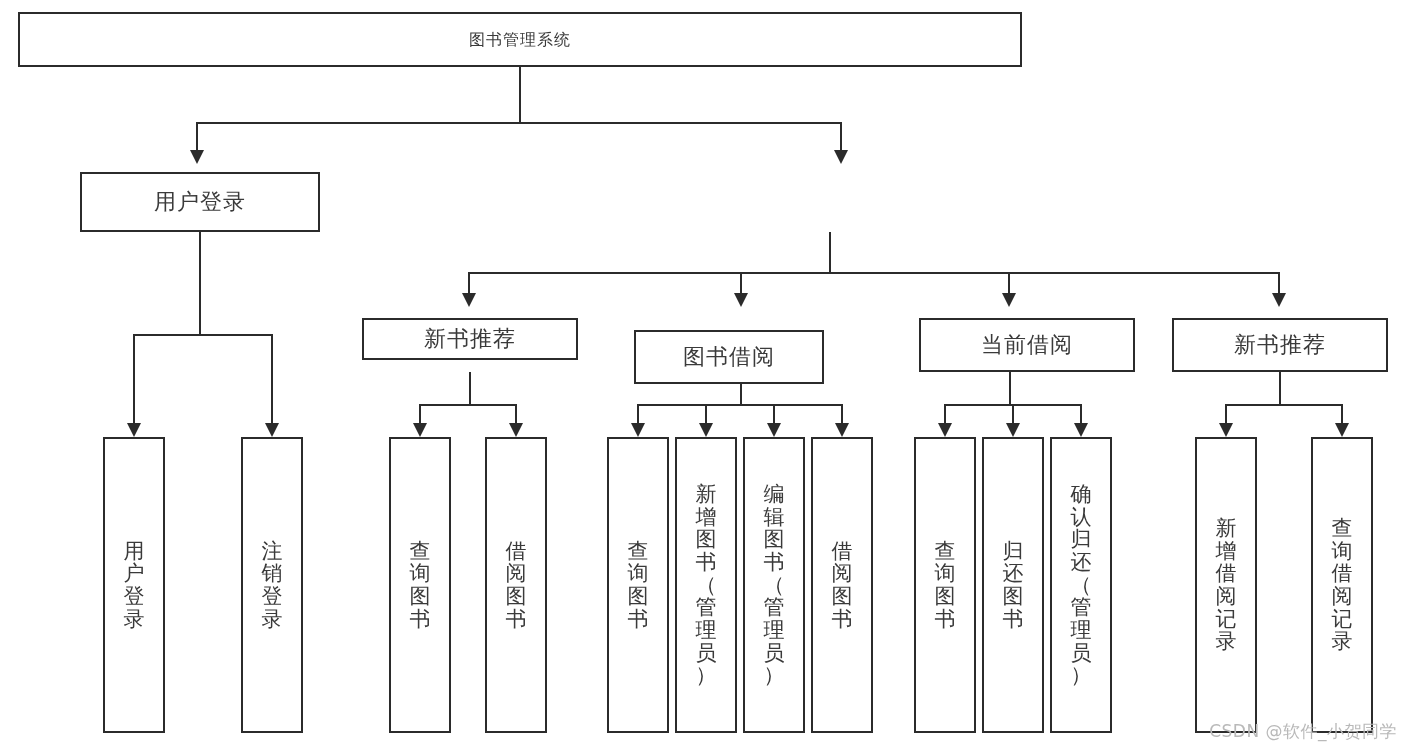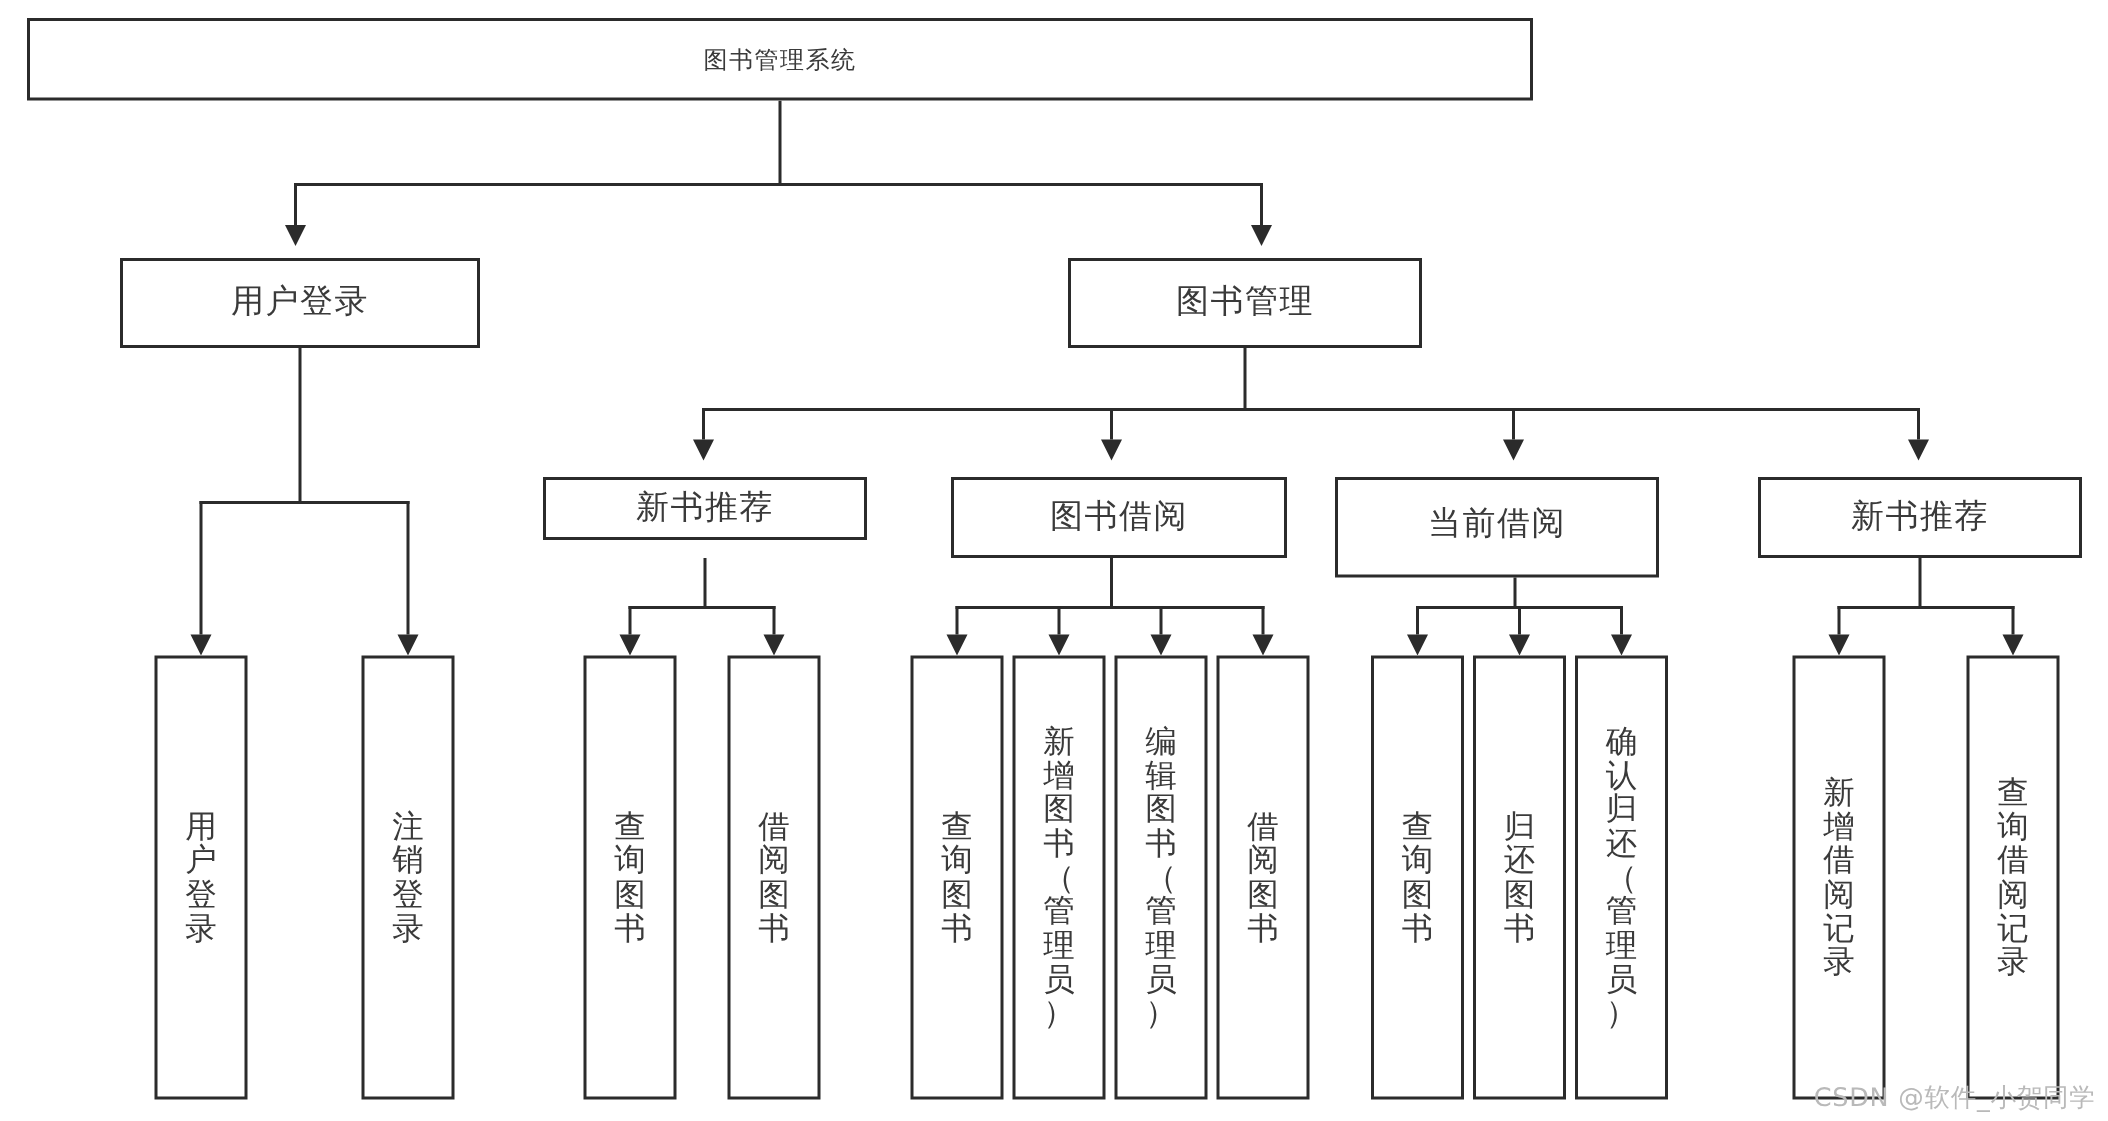--- a/index.html
+++ b/index.html
@@ -88,23 +88,20 @@
 
   <div class="vline" style="left:519px;top:67px;height:56px;"></div>
   <div class="hline" style="left:196px;top:122px;width:646px;"></div>
   <div class="vline" style="left:196px;top:122px;height:28px;"></div>
   <div class="vline" style="left:840px;top:122px;height:28px;"></div>
   <div class="arrow" style="left:190px;top:150px;"></div>
   <div class="arrow" style="left:834px;top:150px;"></div>
 
   <div class="node h" style="left:80px;top:172px;width:240px;height:60px;">
     <span>用户登录</span>
-  </div>
-  <div class="node h" style="left:712px;top:172px;width:236px;height:60px;">
-    <span>图书管理</span>
   </div>
 
   <div class="vline" style="left:199px;top:232px;height:103px;"></div>
   <div class="hline" style="left:133px;top:334px;width:140px;"></div>
   <div class="vline" style="left:133px;top:334px;height:89px;"></div>
   <div class="vline" style="left:271px;top:334px;height:89px;"></div>
   <div class="arrow" style="left:127px;top:423px;"></div>
   <div class="arrow" style="left:265px;top:423px;"></div>
 
   <div class="vline" style="left:829px;top:232px;height:42px;"></div>
@@ -114,24 +111,24 @@
   <div class="vline" style="left:1008px;top:272px;height:21px;"></div>
   <div class="vline" style="left:1278px;top:272px;height:21px;"></div>
   <div class="arrow" style="left:462px;top:293px;"></div>
   <div class="arrow" style="left:734px;top:293px;"></div>
   <div class="arrow" style="left:1002px;top:293px;"></div>
   <div class="arrow" style="left:1272px;top:293px;"></div>
 
   <div class="node h" style="left:362px;top:318px;width:216px;height:42px;">
     <span>新书推荐</span>
   </div>
-  <div class="node h" style="left:634px;top:318px;width:224px;height:54px;">
+  <div class="node h" style="left:634px;top:330px;width:190px;height:54px;">
     <span>图书借阅</span>
   </div>
-  <div class="node h" style="left:890px;top:318px;width:216px;height:67px;font-family:Liberation Mono, monospace;">
+  <div class="node h" style="left:919px;top:318px;width:216px;height:54px;">
     <span>当前借阅</span>
   </div>
   <div class="node h" style="left:1172px;top:318px;width:216px;height:54px;">
     <span>新书推荐</span>
   </div>
 
   <div class="vline" style="left:469px;top:372px;height:34px;"></div>
   <div class="hline" style="left:419px;top:404px;width:98px;"></div>
   <div class="vline" style="left:419px;top:404px;height:19px;"></div>
   <div class="vline" style="left:515px;top:404px;height:19px;"></div>

